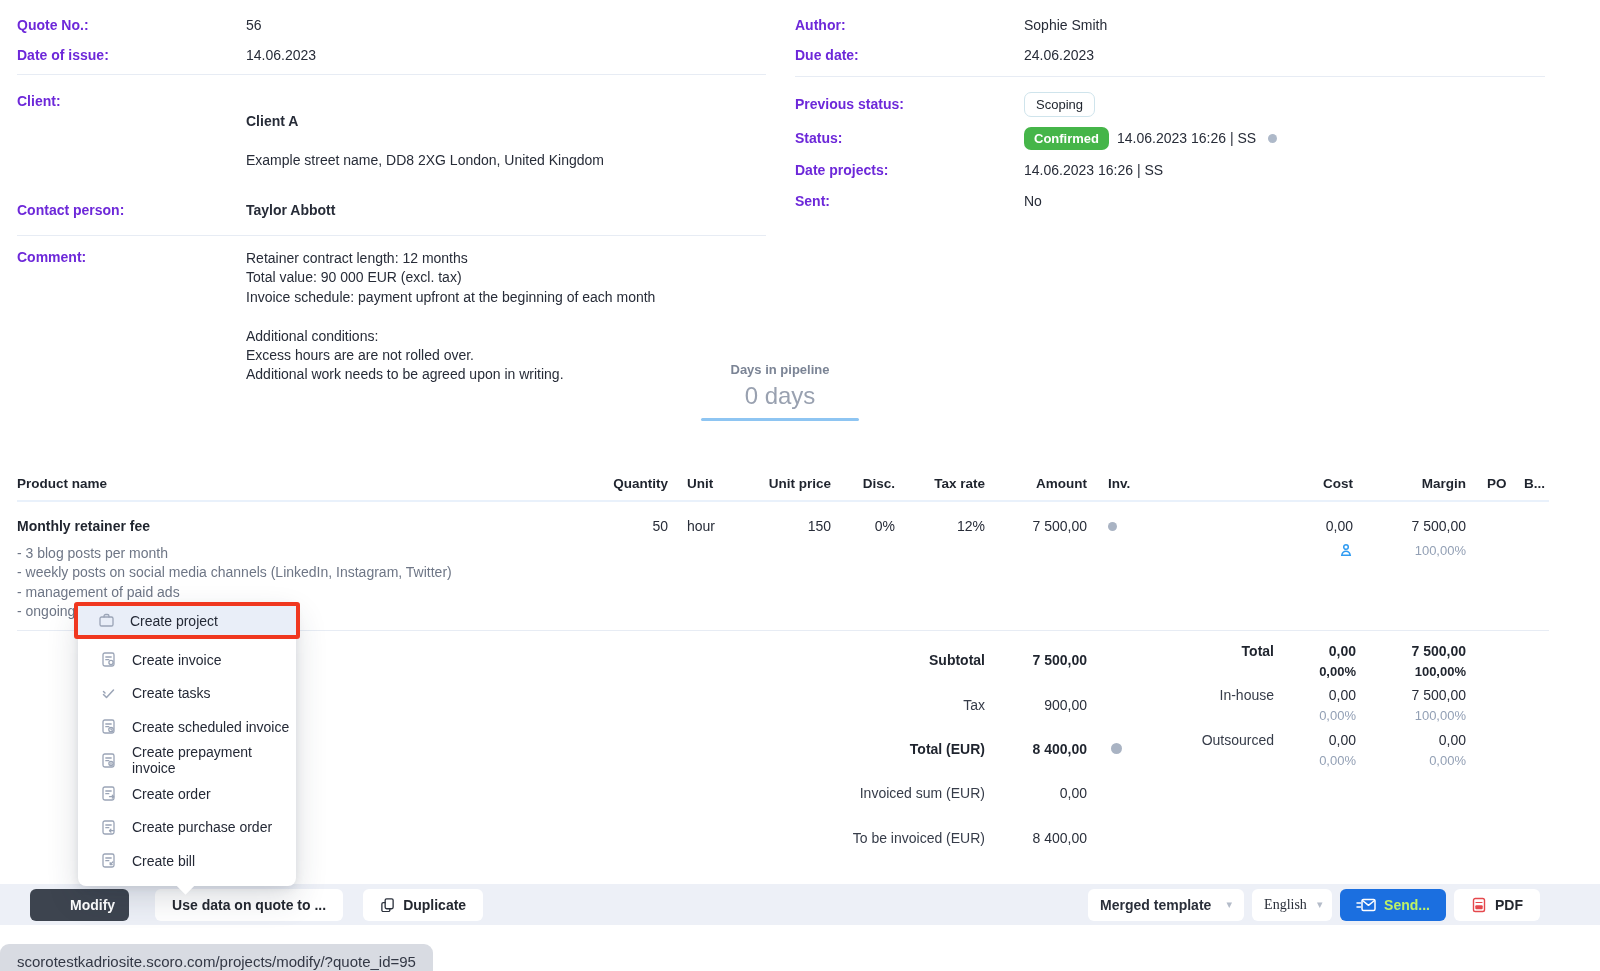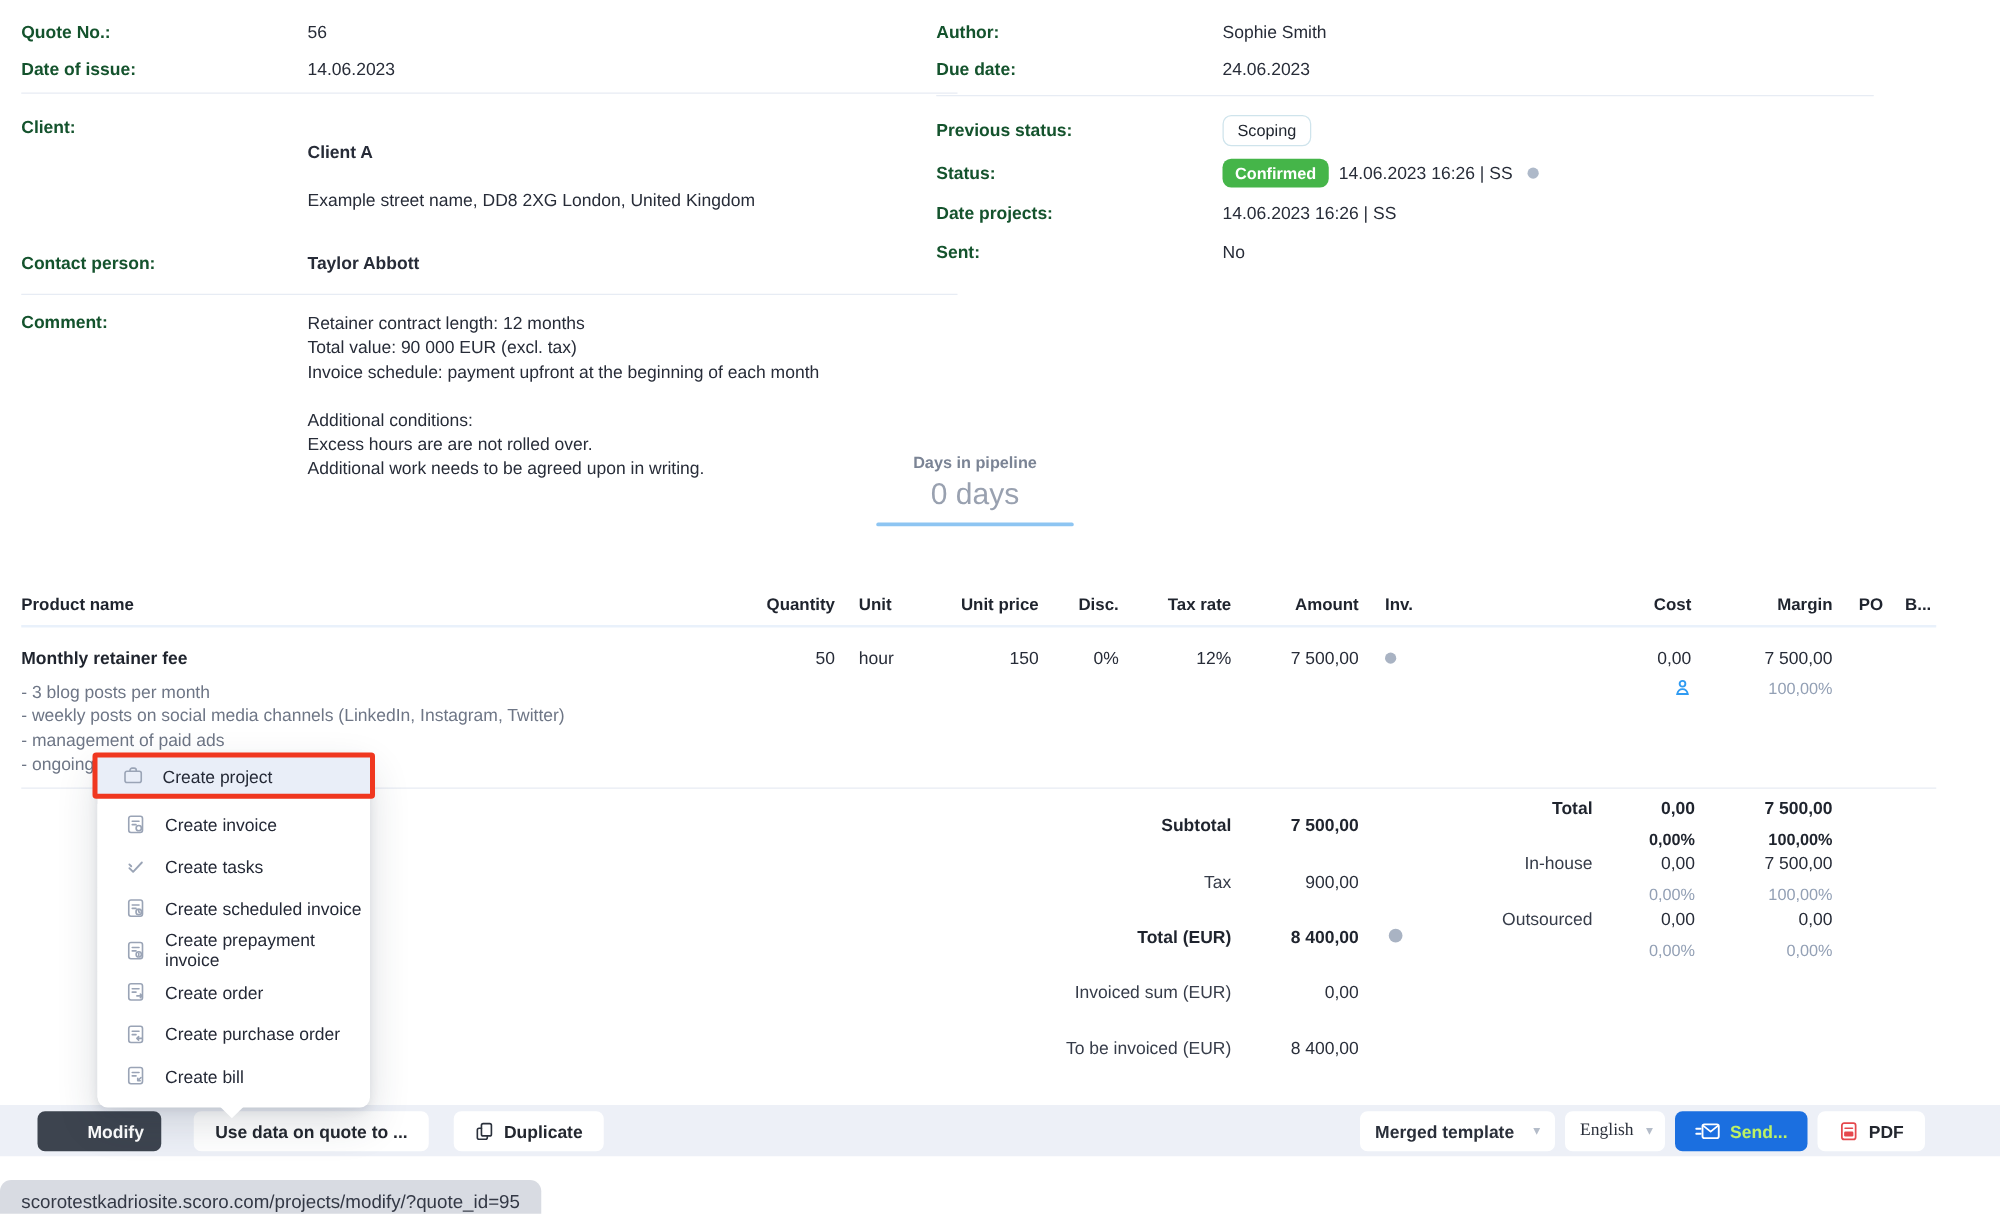--- a/index.html
+++ b/index.html
@@ -5,23 +5,23 @@
   * { margin:0; padding:0; box-sizing:border-box; }
   html,body { width:1600px; height:971px; }
   body {
     position:relative; overflow:hidden; background:#fff;
     font-family:"Liberation Sans","DejaVu Sans",sans-serif;
     color:#272c38; font-size:14px;
   }
   
   .info-col { position:absolute; }
   .info-left { left:17px; top:17px; width:749px; }
-  .info-right { left:749px; top:17px; width:750px; }
+  .info-right { left:795px; top:17px; width:750px; }
   .row { display:flex; align-items:flex-start; }
-  .lbl { width:229px; font-weight:bold; color:#14532d; flex:none; }
+  .lbl { width:229px; font-weight:bold; color:#6d28d9; flex:none; }
   .val { color:#272c38; }
   .val.bold { font-weight:bold; }
   .divider { border:none; border-top:1px solid #e7ecf4; height:0; width:100%; }
   .multiline { white-space:pre-line; line-height:19.4px; }
   .badge-row { align-items:center; height:26px; }
   .badge-outline {
     display:inline-block; padding:4px 11px; border:1px solid #cfe4ec;
     border-radius:7px; background:#fff; font-size:13px; color:#20262f;
   }
   .badge-green {
@@ -57,21 +57,21 @@
   .pct { font-size:13px; color:#93a0b5; }
   .icon-cell { display:flex; justify-content:flex-end; align-items:center; }
   
   .totals-left { position:absolute; left:0; top:638px; }
   .tl-row { display:flex; align-items:center; height:44.4px; }
   .tl-label { width:985px; text-align:right; color:#363c49; }
   .tl-value { width:102px; text-align:right; color:#2a2f3b; }
   .tl-dotcell { width:46px; padding-left:24px; display:flex; align-items:center; }
   .tl-row.strong .tl-label, .tl-row.strong .tl-value { font-weight:bold; color:#1f242e; }
   .totals-right { position:absolute; left:1100px; top:638px; }
-  .tr-main { display:flex; height:26px; }
+  .tr-main { display:flex; align-items:center; height:26px; }
   .tr-pct { display:flex; height:17px; margin-bottom:1.4px; }
   .tr-label { width:174px; text-align:right; color:#363c49; }
   .tr-v1 { width:82px; text-align:right; }
   .tr-v2 { width:110px; text-align:right; }
   .tr-group.strong .tr-label, .tr-group.strong .tr-v1, .tr-group.strong .tr-v2 { font-weight:bold; color:#1f242e; }
   
   .menu { position:absolute; left:78px; top:604px; width:218px; background:#fff;
     border-radius:8px; box-shadow:0 12px 32px rgba(40,50,70,.16),0 2px 8px rgba(40,50,70,.10);
     padding-bottom:8px; z-index:20; }
   .menu-item { height:33.5px; display:flex; align-items:center; gap:15px;

